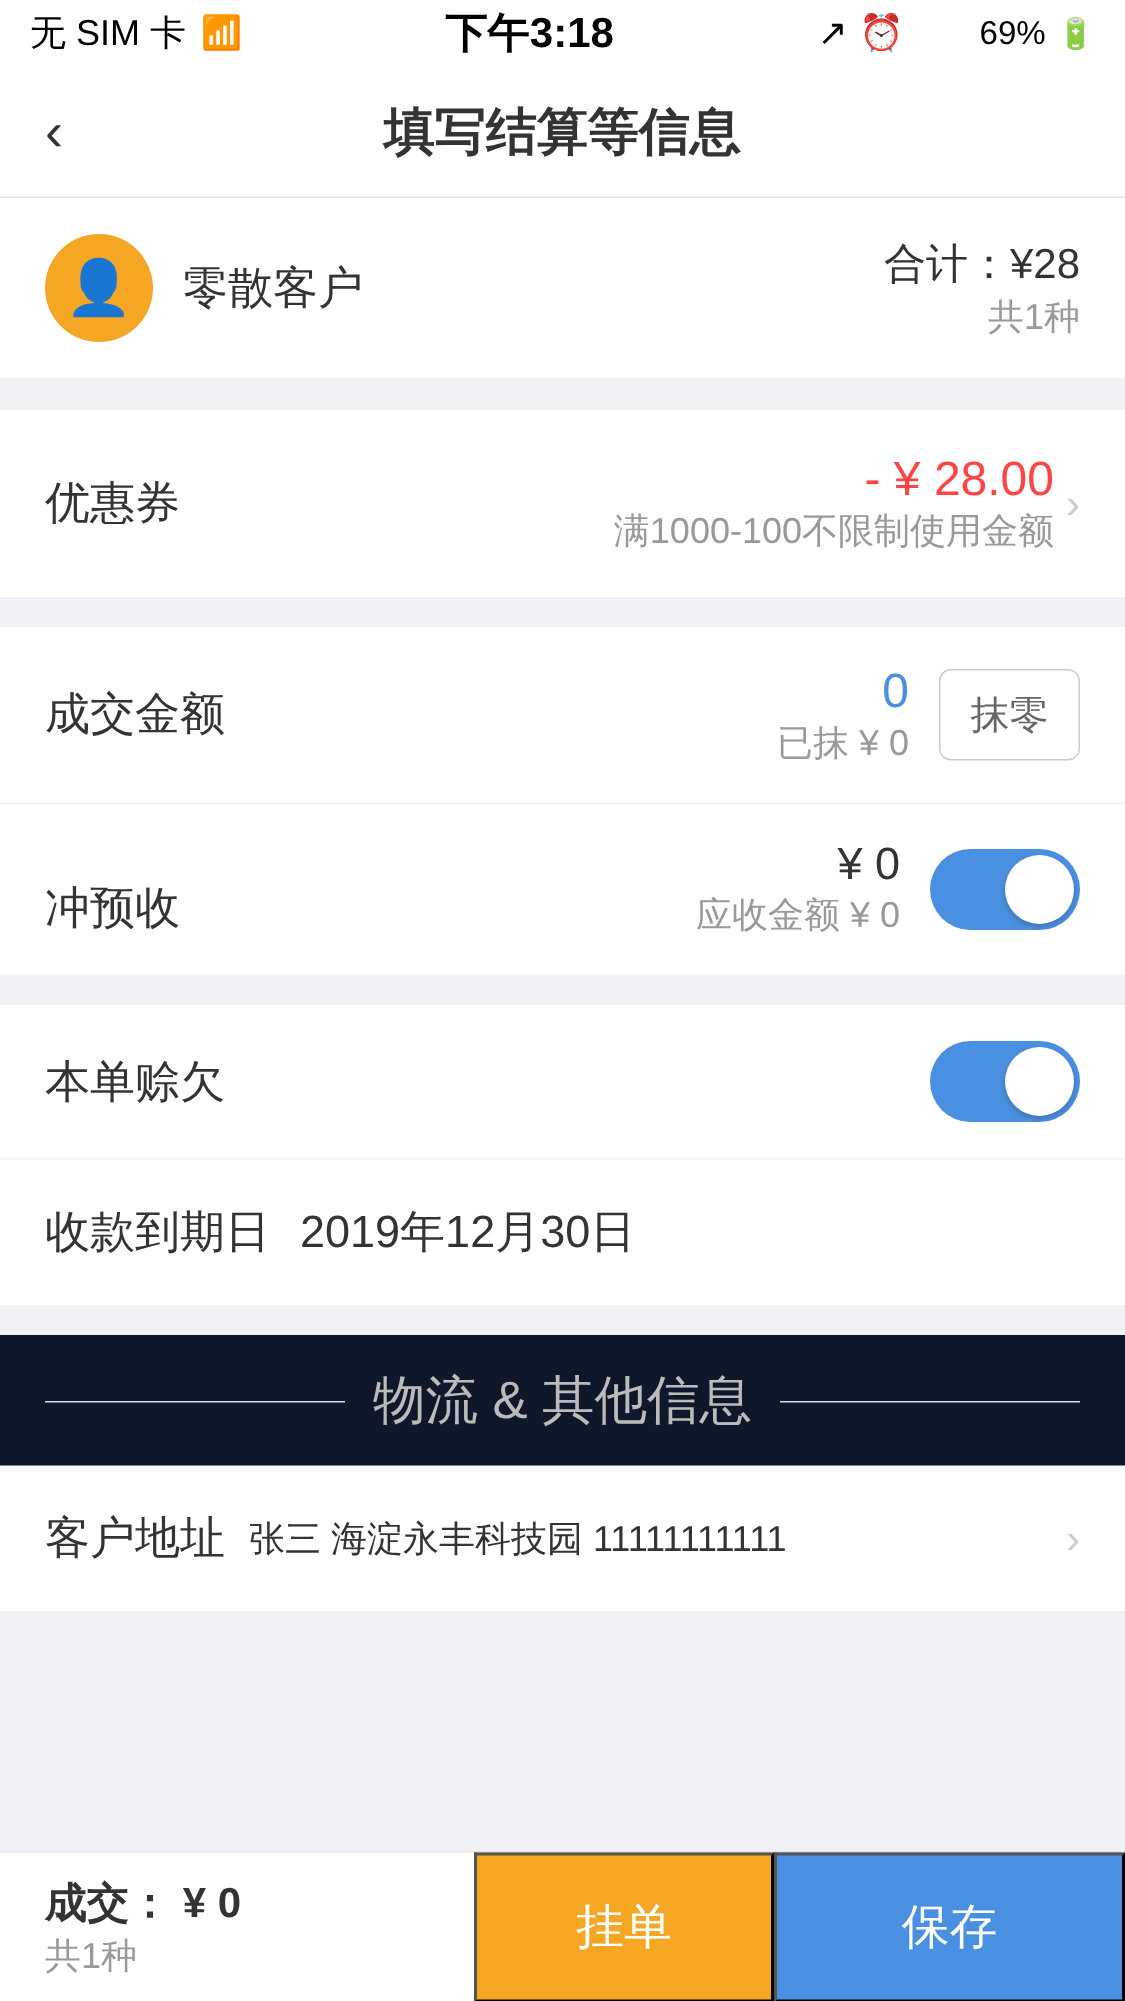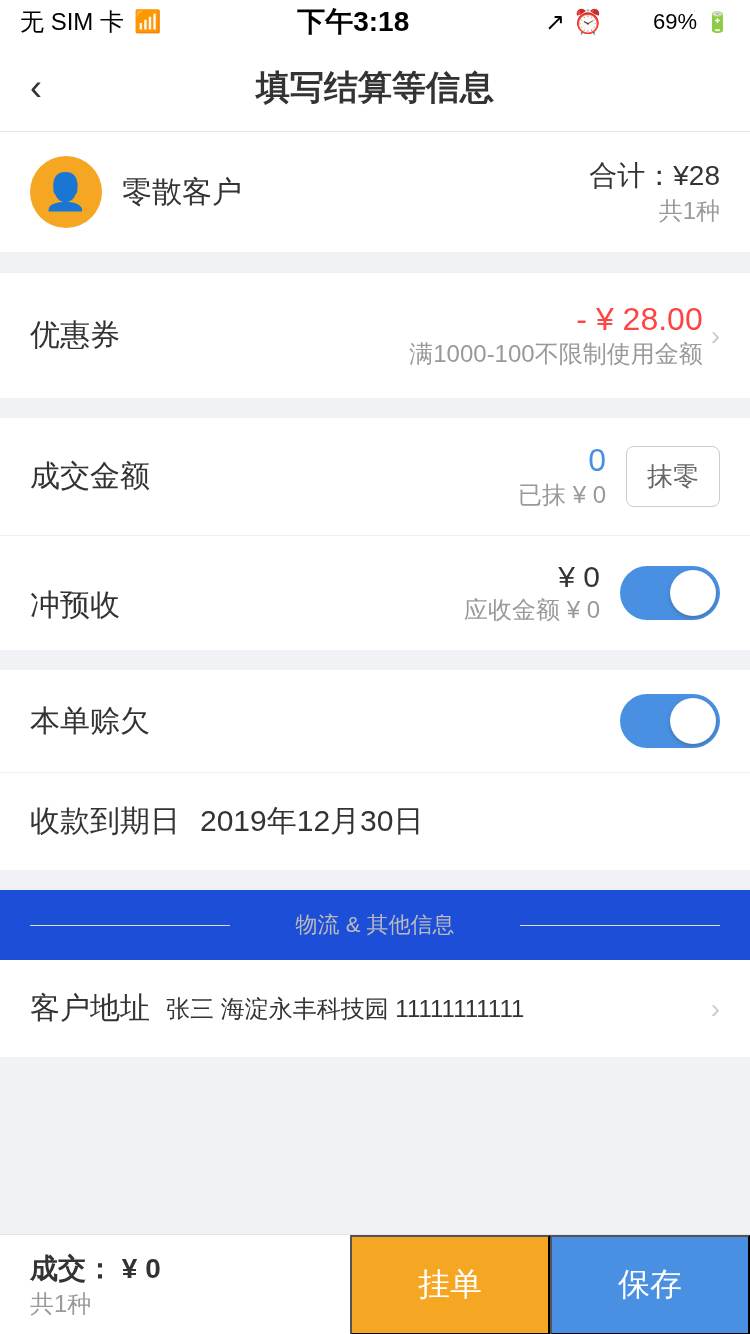--- a/index.html
+++ b/index.html
@@ -177,24 +177,24 @@
       padding: 28px 30px;
       display: flex;
       align-items: center;
       border-top: 1px solid #f0f0f0;
     }
     .due-date-label { font-size: 30px; color: #333; margin-right: 20px; }
     .due-date-value { font-size: 30px; color: #333; }
 
     
     .section-divider {
-      background: #1d4ed8;
+      background: #0f172a;
       padding: 20px 0;
       text-align: center;
-      font-size: 22px;
+      font-size: 35px;
       color: #bbb;
       position: relative;
     }
     .section-divider::before,
     .section-divider::after {
       content: '';
       position: absolute;
       top: 50%;
       width: 200px;
       height: 1px;
@@ -249,21 +249,21 @@
       background: #f5a623;
       display: flex;
       align-items: center;
       justify-content: center;
       font-size: 32px;
       color: #fff;
       font-weight: 500;
       cursor: pointer;
     }
     .btn-save {
-      width: 200px;
+      width: 234px;
       height: 100px;
       background: #4a90e2;
       display: flex;
       align-items: center;
       justify-content: center;
       font-size: 32px;
       color: #fff;
       font-weight: 500;
       cursor: pointer;
     }

